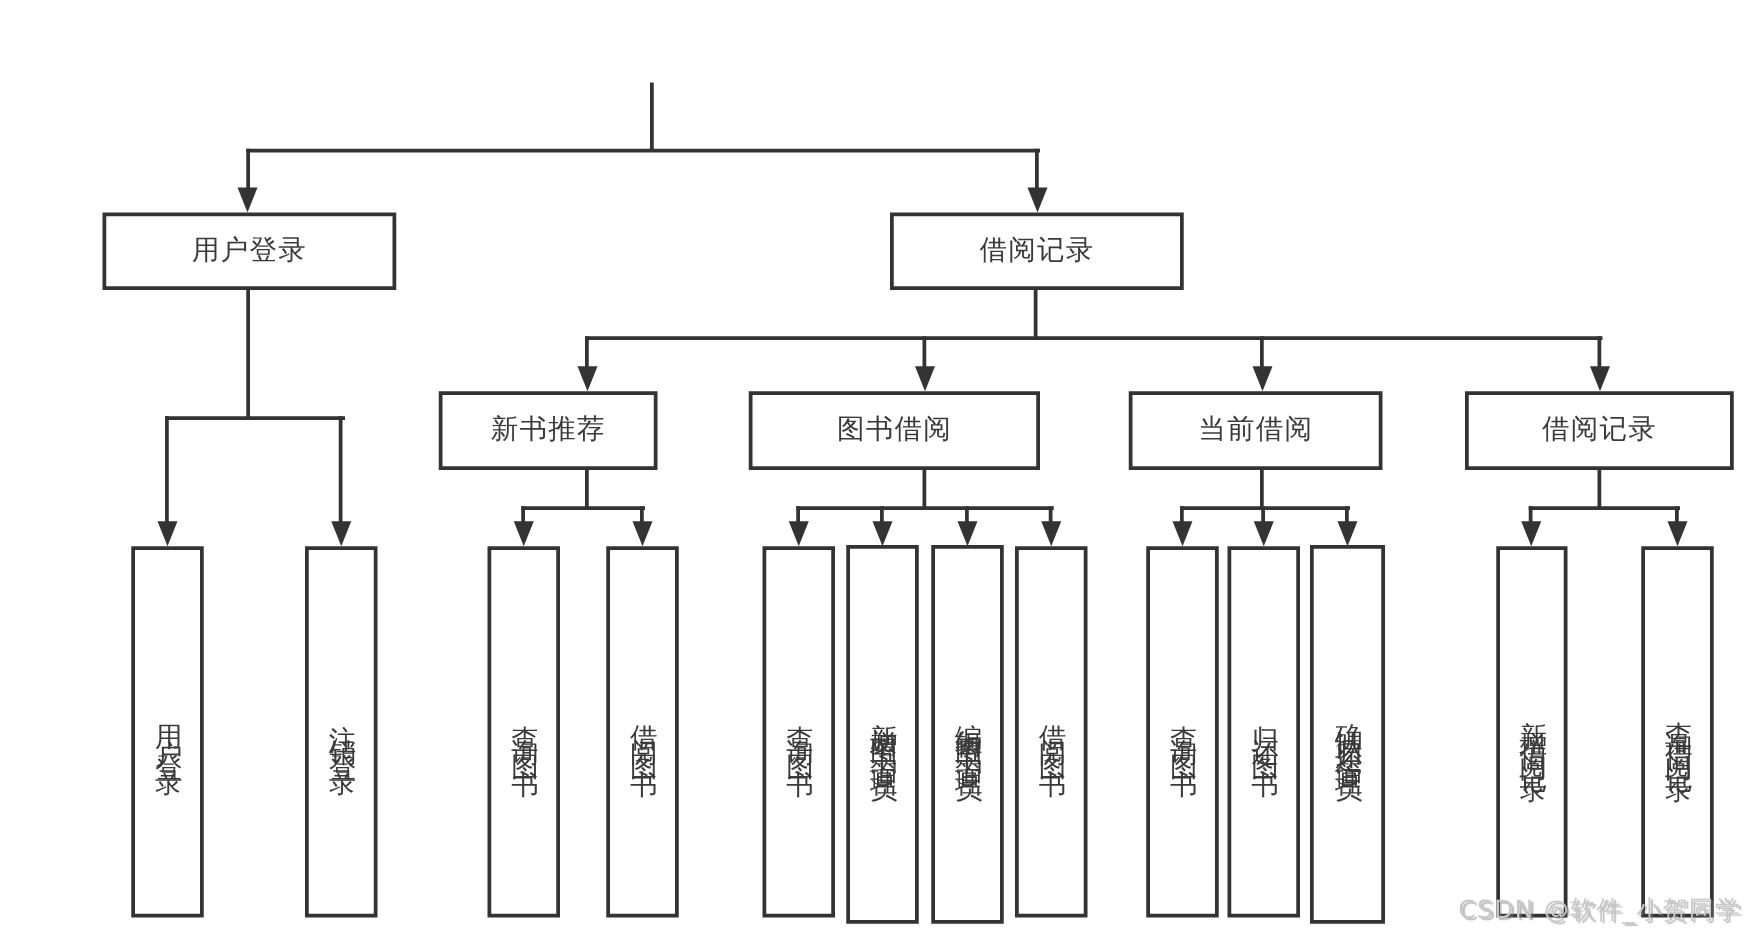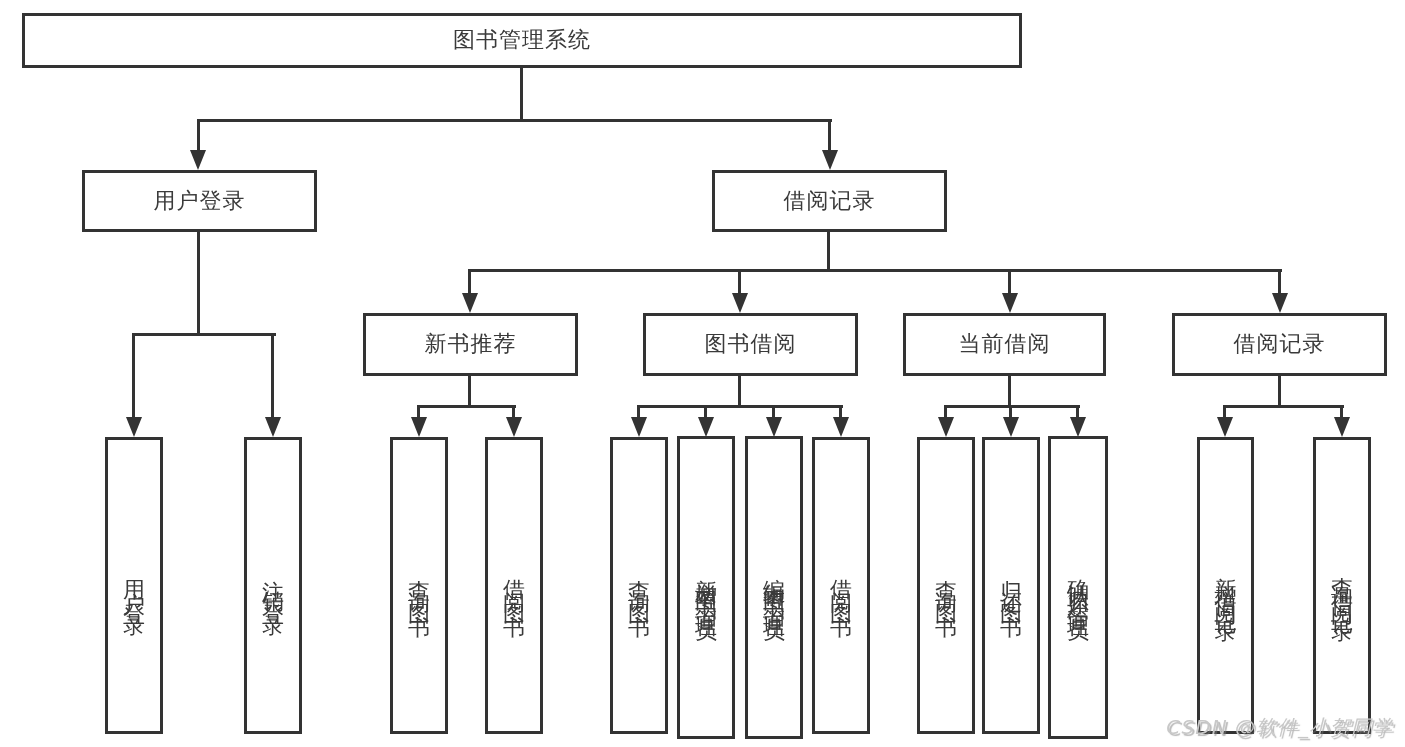--- a/index.html
+++ b/index.html
@@ -21,29 +21,28 @@
   .line.v{width:3px;}
   .line.h{height:3px;}
   .ah{
     position:absolute;width:0;height:0;
     border-left:8px solid transparent;border-right:8px solid transparent;
     border-top:20px solid var(--line,#333);
   }
   .watermark{
     position:absolute;right:12px;top:714px;font-size:20px;
     color:var(--wm,#c8c8c8);letter-spacing:1px;white-space:nowrap;
-    text-shadow:2px 2px 1px rgba(125,125,125,0.55);z-index:5;font-style:italic;
+    text-shadow:2px 2px 1px rgba(125,125,125,0.55);z-index:5;
   }
 </style>
 </head>
 <body>
 
 <div class="canvas">
 
-  <div class="box" style="left:22px;top:13px;width:1000px;height:55px">图书管理系统</div>
 
   <div class="line v" style="left:520px;top:66px;height:54px"></div>
   <div class="line h" style="left:197px;top:119px;width:635px"></div>
   <div class="line v" style="left:197px;top:119px;height:34px"></div>
   <div class="ah" style="left:190px;top:150px"></div>
   <div class="line v" style="left:828px;top:119px;height:34px"></div>
   <div class="ah" style="left:822px;top:150px"></div>
 
   <div class="box" style="left:82px;top:170px;width:235px;height:62px">用户登录</div>
   <div class="box" style="left:712px;top:170px;width:235px;height:62px">借阅记录</div>
@@ -66,22 +65,22 @@
   <div class="line h" style="left:468px;top:269px;width:814px"></div>
   <div class="line v" style="left:468px;top:269px;height:26px"></div>
   <div class="ah" style="left:462px;top:293px"></div>
   <div class="line v" style="left:738px;top:269px;height:26px"></div>
   <div class="ah" style="left:732px;top:293px"></div>
   <div class="line v" style="left:1008px;top:269px;height:26px"></div>
   <div class="ah" style="left:1002px;top:293px"></div>
   <div class="line v" style="left:1278px;top:269px;height:26px"></div>
   <div class="ah" style="left:1272px;top:293px"></div>
 
-  <div class="box" style="left:363px;top:313px;width:215px;height:63px">新书推荐</div>
-  <div class="box" style="left:643px;top:313px;width:215px;height:63px">图书借阅</div>
+  <div class="box" style="left:351px;top:313px;width:175px;height:63px">新书推荐</div>
+  <div class="box" style="left:599px;top:313px;width:233px;height:63px">图书借阅</div>
   <div class="box" style="left:903px;top:313px;width:203px;height:63px">当前借阅</div>
   <div class="box" style="left:1172px;top:313px;width:215px;height:63px">借阅记录</div>
 
   <div class="line v" style="left:468px;top:376px;height:30px"></div>
   <div class="line h" style="left:417px;top:405px;width:99px"></div>
   <div class="line v" style="left:417px;top:405px;height:14px"></div>
   <div class="ah" style="left:411px;top:417px"></div>
   <div class="line v" style="left:512px;top:405px;height:14px"></div>
   <div class="ah" style="left:506px;top:417px"></div>
 

